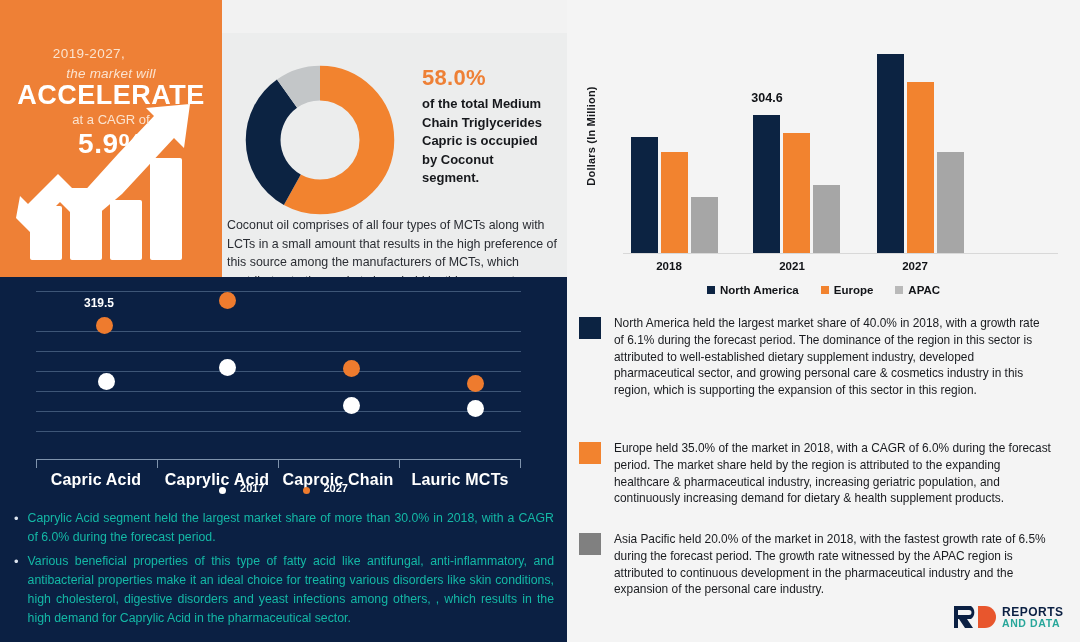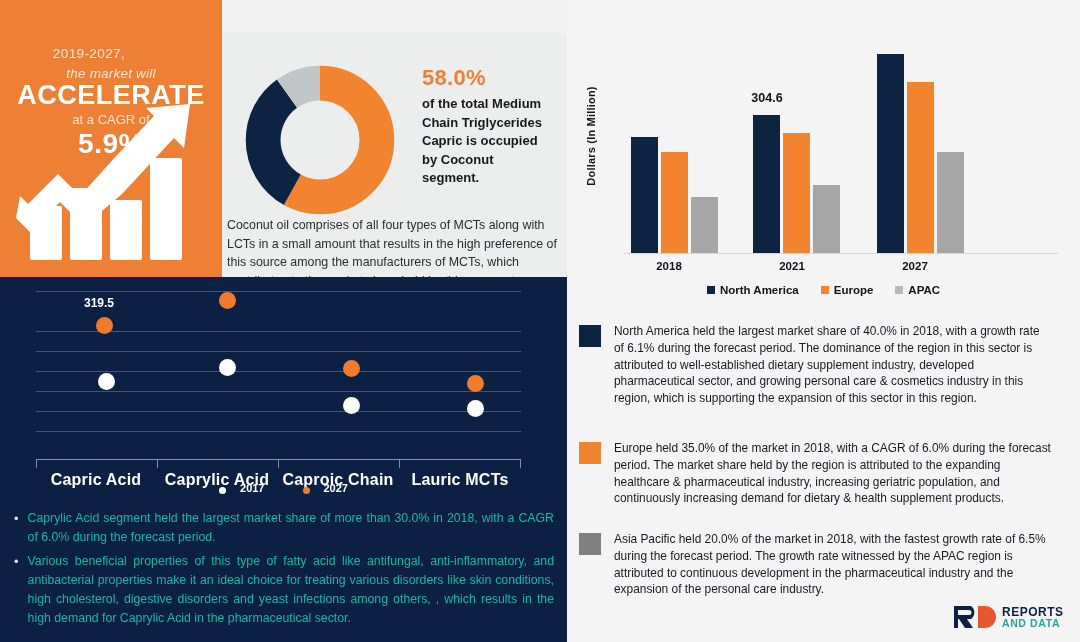--- a/index.html
+++ b/index.html
@@ -287,21 +287,21 @@
         <span class="bullet-txt">Caprylic Acid segment held the largest market share of more than 30.0% in 2018, with a CAGR of 6.0% during the forecast period.</span>
       </div>
       <div class="bullet">
         <span class="bullet-dot">•</span>
         <span class="bullet-txt">Various beneficial properties of this type of fatty acid like antifungal, anti-inflammatory, and antibacterial properties make it an ideal choice for treating various disorders like skin conditions, high cholesterol, digestive disorders and yeast infections among others, , which results in the high demand for Caprylic Acid in the pharmaceutical sector.</span>
       </div>
     </div>
   </div>
 
   <div class="right-panel">
-    <div class="rl-block" style="left:12px; top:18px;">
+    <div class="rl-block" style="left:12px; top:10px;">
       <span class="rl-sw" style="background:#0c2342;"></span>
       <span class="rl-txt">North America held the largest market share of 40.0% in 2018, with a growth rate of 6.1% during the forecast period. The dominance of the region in this sector is attributed to well-established dietary supplement industry, developed pharmaceutical sector, and growing personal care &amp; cosmetics industry in this region, which is supporting the expansion of this sector in this region.</span>
     </div>
     <div class="rl-block" style="left:12px; top:135px;">
       <span class="rl-sw" style="background:#f2832f;"></span>
       <span class="rl-txt">Europe held 35.0% of the market in 2018, with a CAGR of 6.0% during the forecast period. The market share held by the region is attributed to the expanding healthcare &amp; pharmaceutical industry, increasing geriatric population, and continuously increasing demand for dietary &amp; health supplement products.</span>
     </div>
     <div class="rl-block" style="left:12px; top:226px;">
       <span class="rl-sw" style="background:#808080;"></span>
       <span class="rl-txt">Asia Pacific held 20.0% of the market in 2018, with the fastest growth rate of 6.5% during the forecast period. The growth rate witnessed by the APAC region is attributed to continuous development in the pharmaceutical industry and the expansion of the personal care industry.</span>

